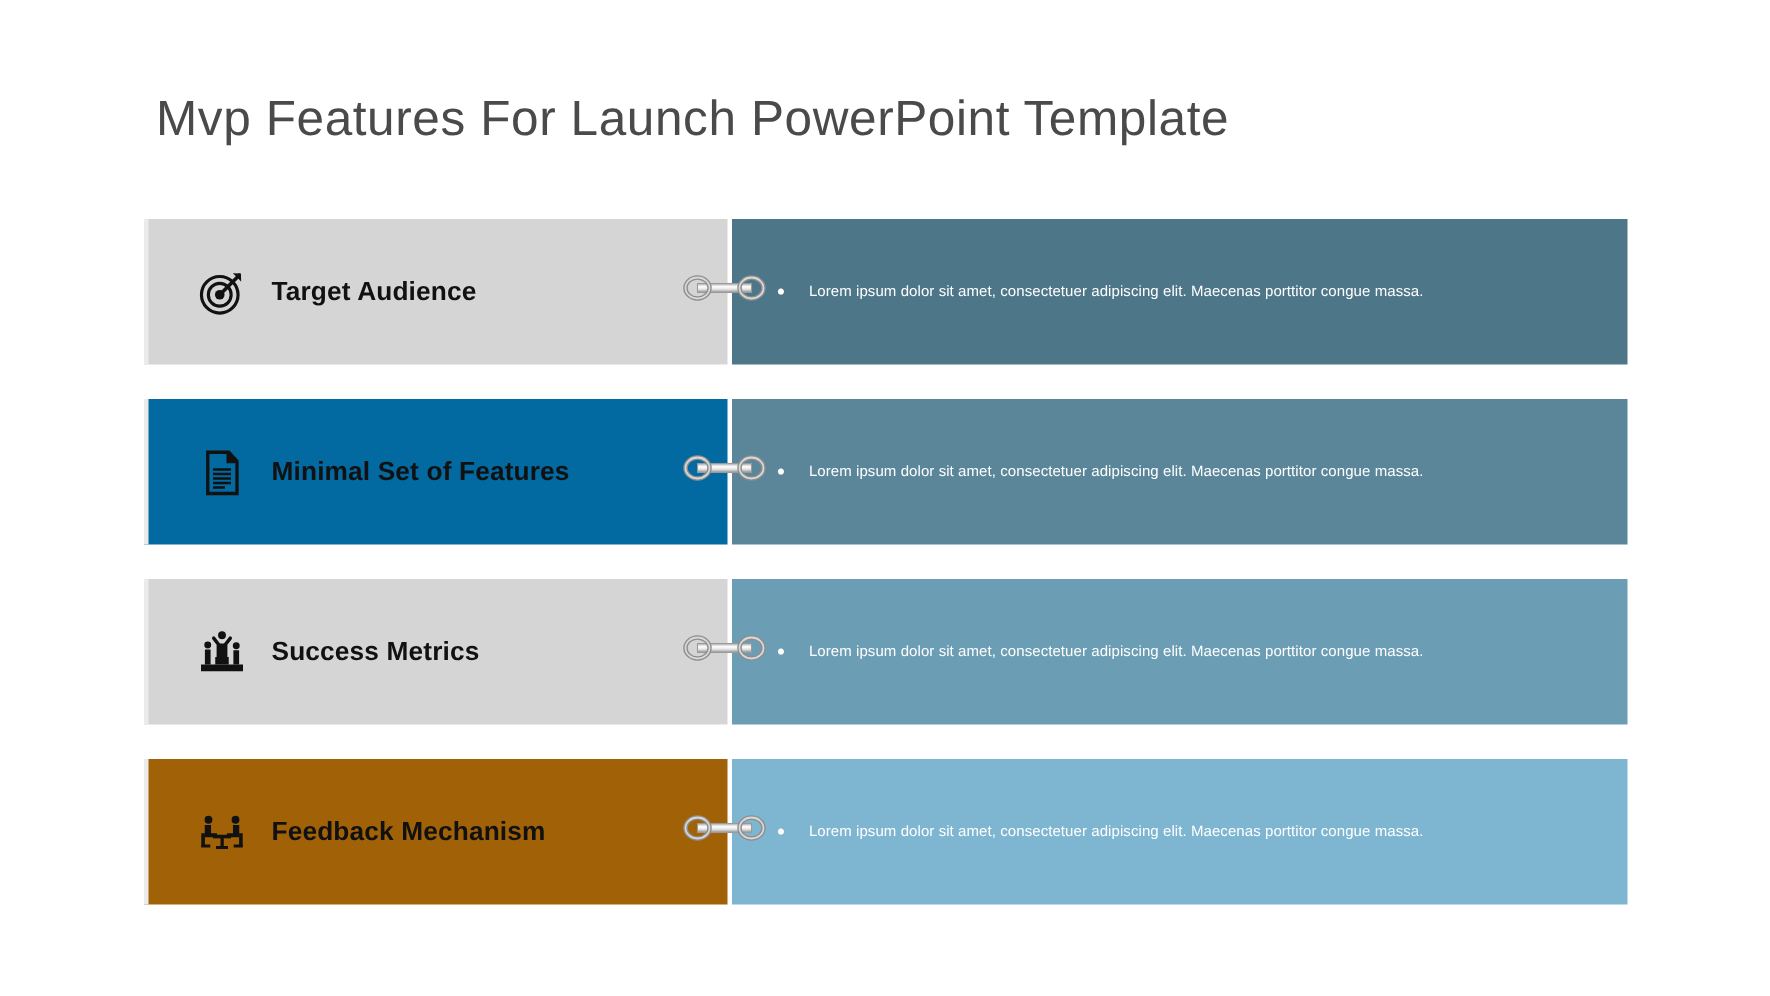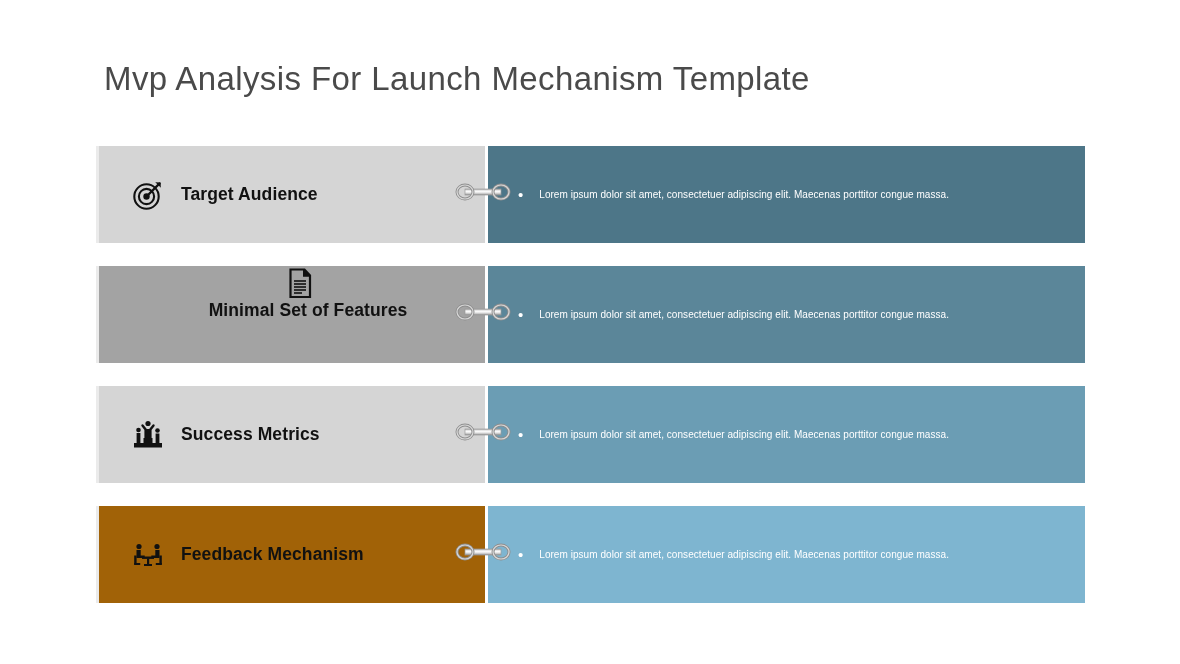--- a/index.html
+++ b/index.html
@@ -129,21 +129,21 @@
     font-family: "Liberation Sans", sans-serif;
     max-width: 475px;
     letter-spacing: 0.05px;
   }
 </style>
 </head>
 <body>
 
 <div class="slide" style="background: rgb(255, 255, 255);">
 
-  <div class="slide-title" style="color: rgb(74, 74, 74);">Mvp Analysis For Launch Mechanism Template</div>
+  <div class="slide-title" style="color: rgb(74, 74, 74);">Mvp Features For Launch PowerPoint Template</div>
 
   <div class="rows">
 
     <div class="row">
 
       <div class="label-panel" style="background: rgb(213, 213, 213);">
         <span class="label-icon">
           <svg width="34" height="34" viewBox="0 0 34 34">
             <g fill="none" stroke="#111" stroke-width="2.1">
               <circle cx="15.5" cy="18.5" r="12.2"></circle>
@@ -178,21 +178,21 @@
       <div class="content-panel" style="background: rgb(77, 118, 136);">
         <div class="bullet-wrap">
           <span class="bullet-dot">•</span>
           <span class="bullet-text">Lorem ipsum dolor sit amet, consectetuer  adipiscing elit. Maecenas  porttitor  congue massa.</span>
         </div>
       </div>
     </div>
 
     <div class="row">
 
-      <div class="label-panel" style="background: #a3a3a3; flex-direction: column;">
+      <div class="label-panel" style="background: #0369a1;">
         <span class="label-icon">
           <svg width="34" height="34" viewBox="0 0 34 34">
             <path d="M7.5 3.5 H21.5 L27 9.5 V31 H7.5 Z" fill="none" stroke="#111" stroke-width="2.2" stroke-linejoin="miter"></path>
             <path d="M21.0 3.8 V9.8 H26.8" fill="#111" stroke="#111" stroke-width="2"></path>
             <g stroke="#111" stroke-width="1.6">
               <line x1="11" y1="15" x2="23" y2="15"></line>
               <line x1="11" y1="18" x2="23" y2="18"></line>
               <line x1="11" y1="21" x2="23" y2="21"></line>
               <line x1="11" y1="24" x2="23" y2="24"></line>
               <line x1="11" y1="27" x2="19" y2="27"></line>

